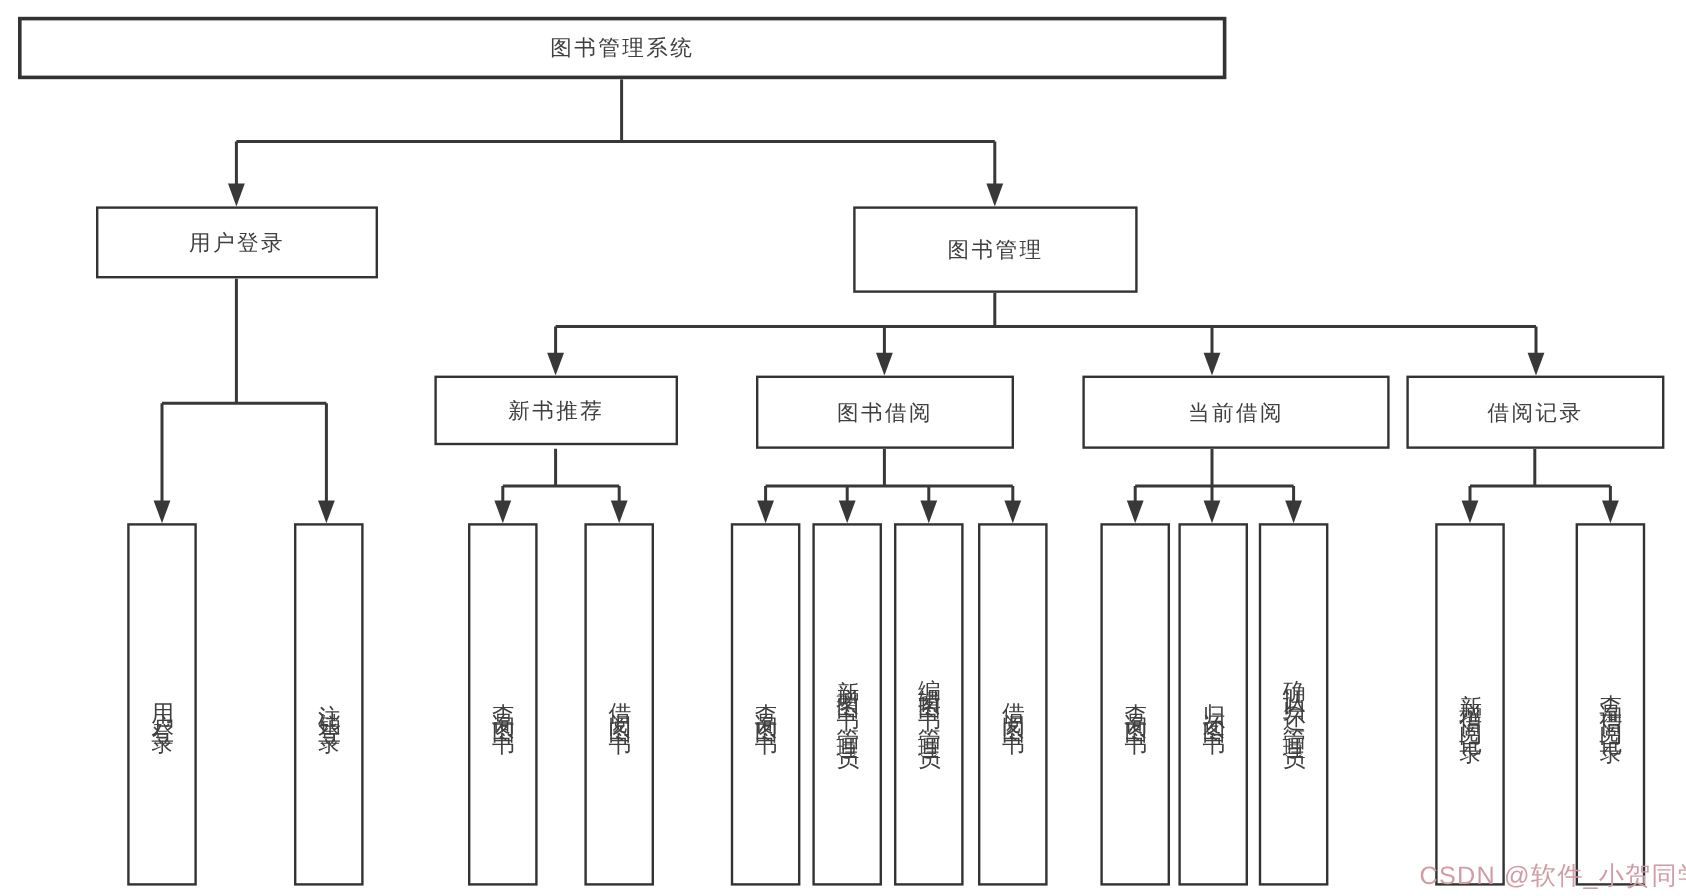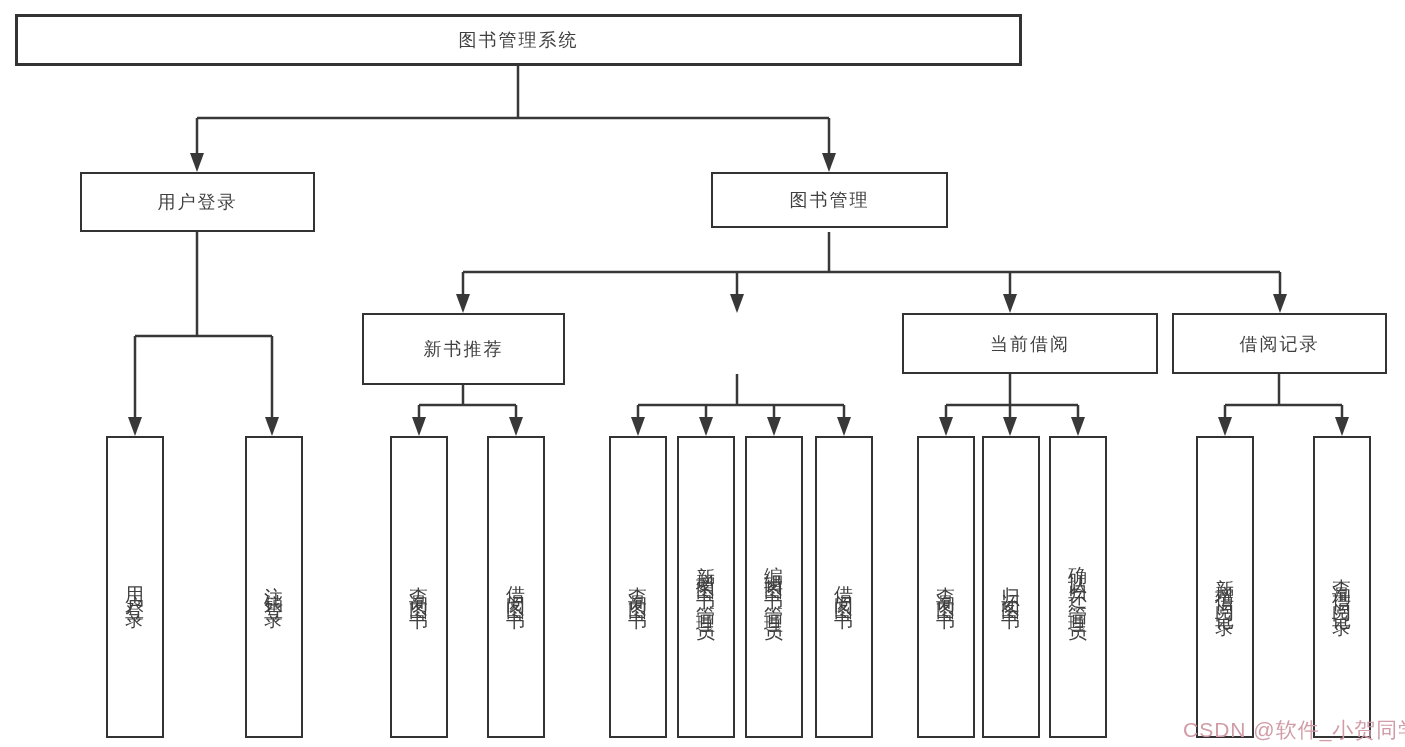--- a/index.html
+++ b/index.html
@@ -50,23 +50,24 @@
       <polygon points="939,417 953,417 946,436" fill="#383838"></polygon>
       <polygon points="1003,417 1017,417 1010,436" fill="#383838"></polygon>
       <polygon points="1071,417 1085,417 1078,436" fill="#383838"></polygon>
       <polygon points="1218,417 1232,417 1225,436" fill="#383838"></polygon>
       <polygon points="1335,417 1349,417 1342,436" fill="#383838"></polygon>
     </svg>
 
   <div class="node root" style="left:15px;top:14px;width:1007px;height:52px">图书管理系统</div>
 
   <div class="node" style="left:80px;top:172px;width:235px;height:60px">用户登录</div>
-  <div class="node" style="left:711px;top:172px;width:237px;height:56px">图书管理</div>
+  <div class="node" style="left:711px;top:172px;width:237px;height:72px">图书管理</div>
 
-  <div class="node" style="left:362px;top:313px;width:203px;height:72px">新书推荐</div>
+  <div class="node" style="left:362px;top:313px;width:203px;height:58px">新书推荐</div>
+  <div class="node" style="left:630px;top:313px;width:215px;height:61px">图书借阅</div>
   <div class="node" style="left:902px;top:313px;width:256px;height:61px">当前借阅</div>
   <div class="node" style="left:1172px;top:313px;width:215px;height:61px">借阅记录</div>
 
   <div class="leaf" style="left:106px">用户登录</div>
   <div class="leaf" style="left:245px">注销登录</div>
 
   <div class="leaf" style="left:390px">查询图书</div>
   <div class="leaf" style="left:487px">借阅图书</div>
 
   <div class="leaf" style="left:609px">查询图书</div>

